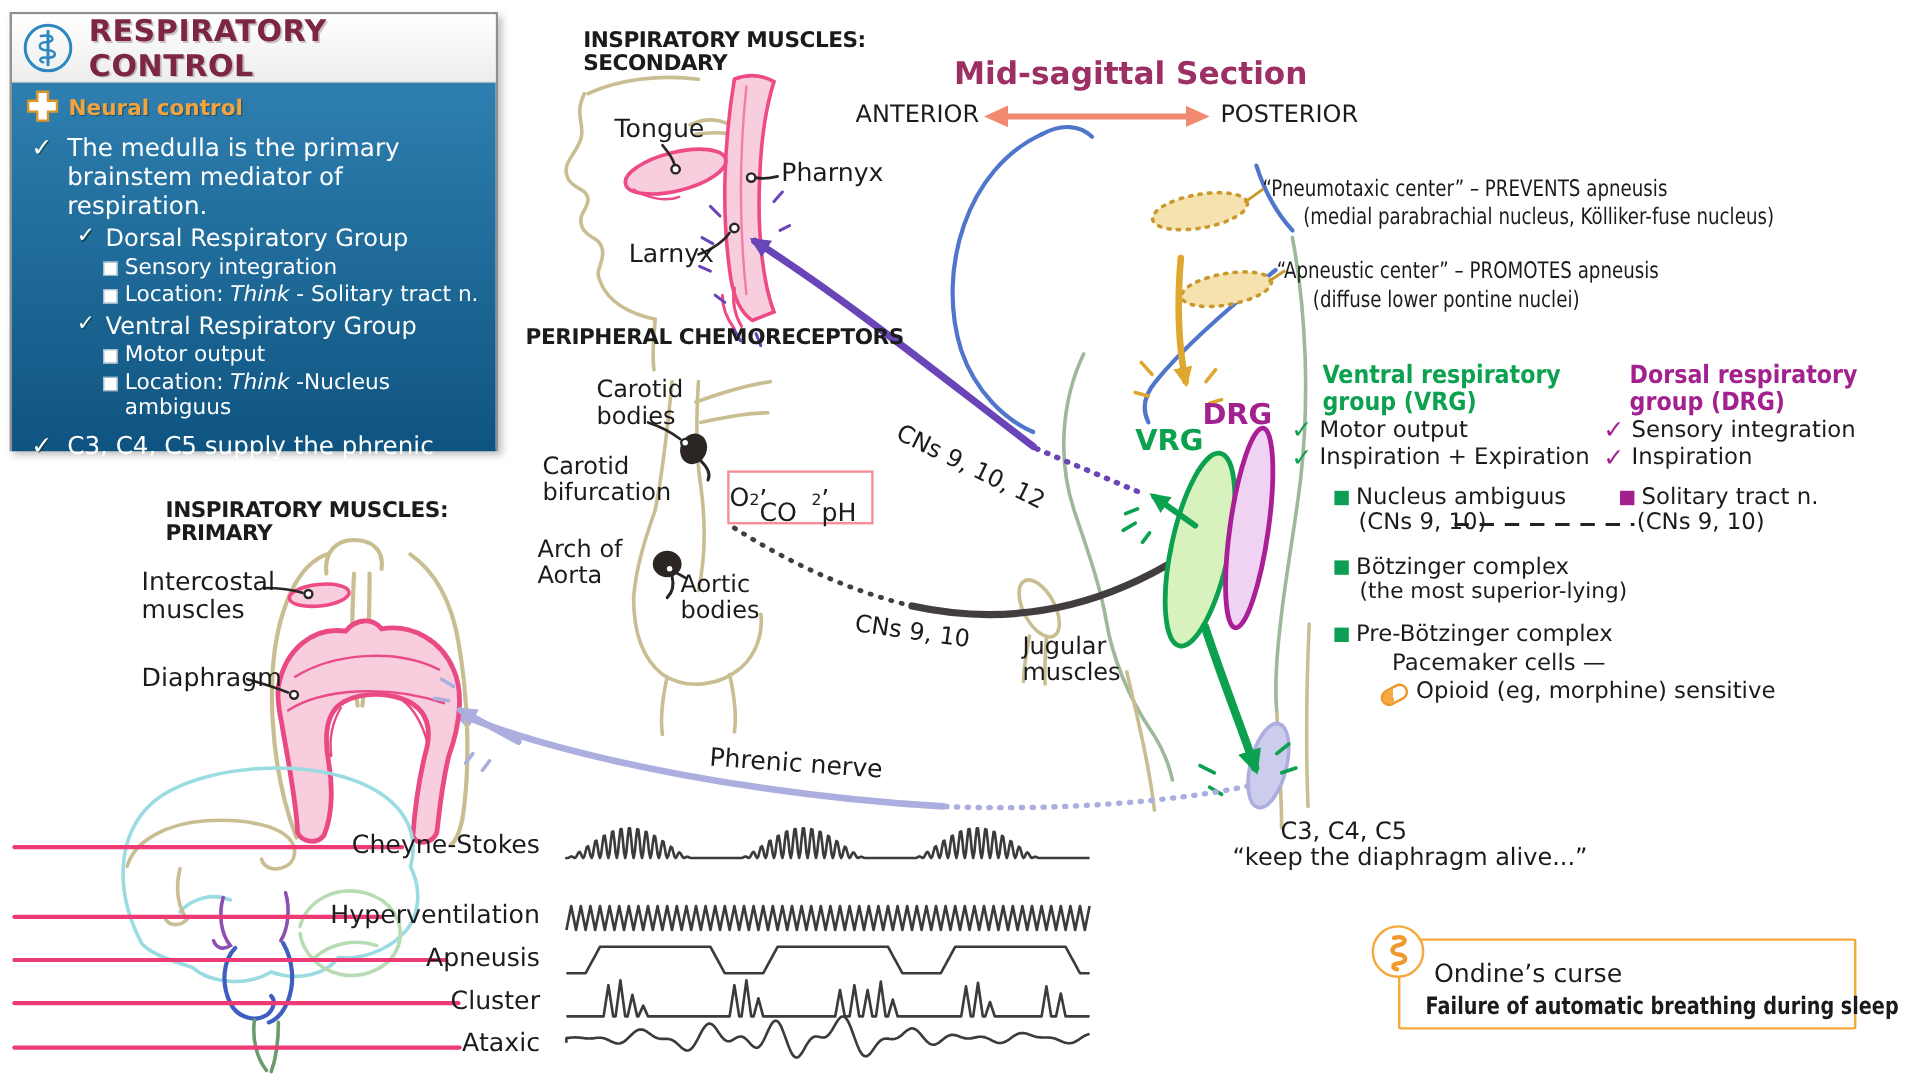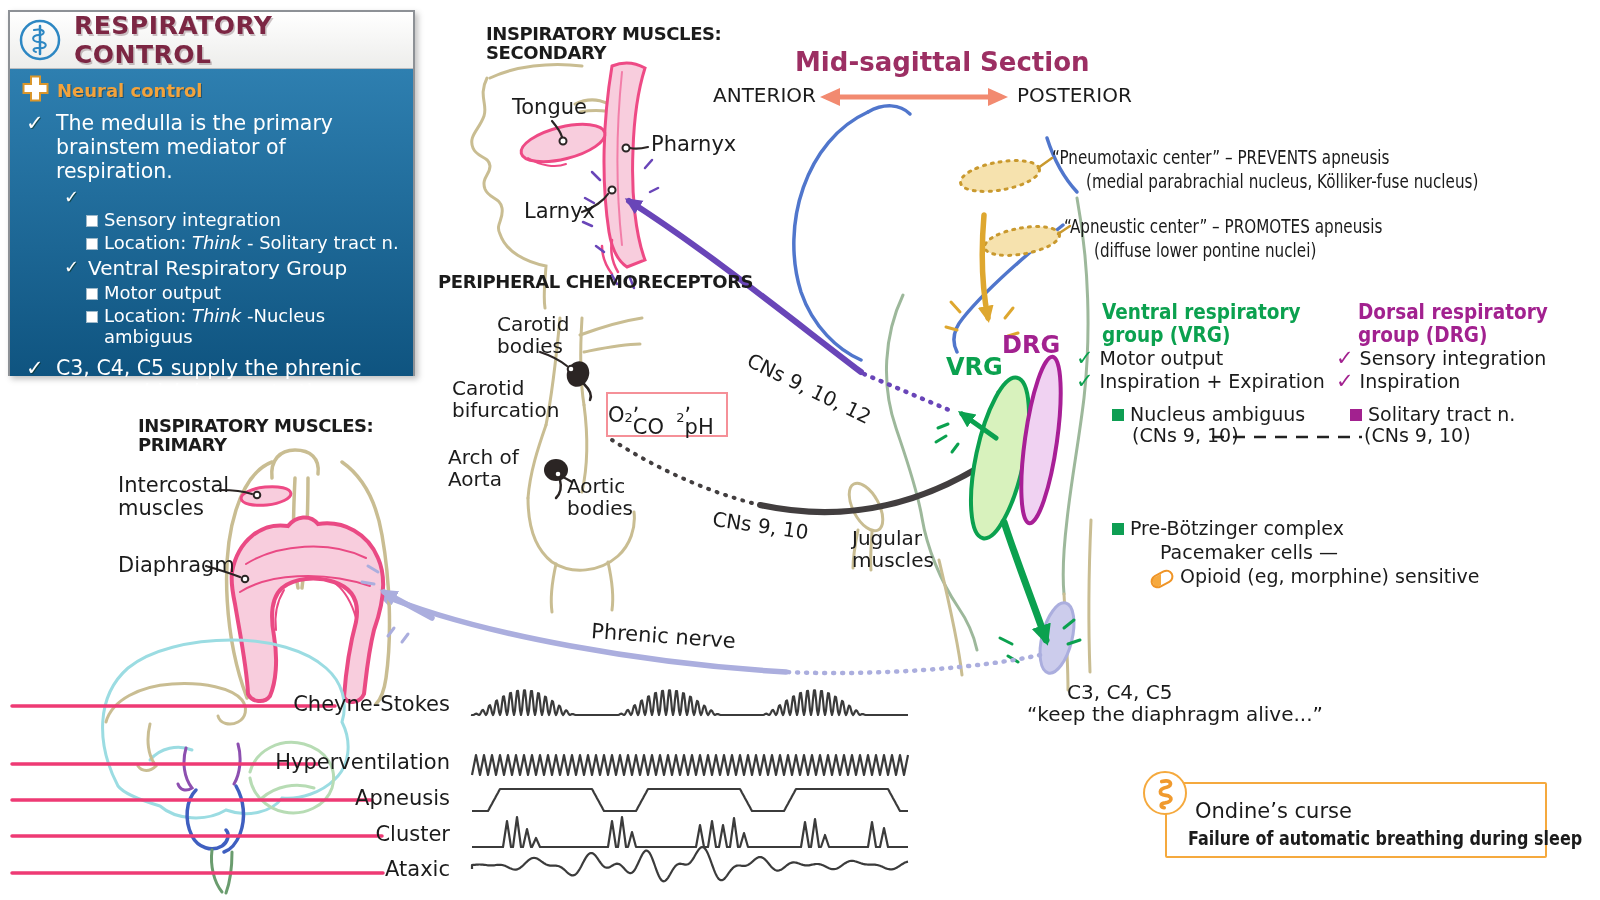--- a/index.html
+++ b/index.html
@@ -289,20 +289,21 @@
         </span>
         <span class="nc-title">Neural control</span>
       </div>
       <div class="b-row l1">
         <span class="chk chk1">✓</span>
         <div class="it"><span>The medulla is the primary</span><br>
         <span>brainstem mediator of respiration.</span></div>
       </div>
       <div class="b-row l2">
         <span class="chk chk2">✓</span>
+          <span>Dorsal Respiratory Group</span>
       </div>
       <div class="b-row l3">
         <span class="wsq"></span>
           <span class="it">Sensory integration</span>
       </div>
       <div class="b-row l3">
         <span class="wsq"></span>
         <span><span>Location:</span>
         <i>Think</i>
         <span>- Solitary tract n.</span></span>
@@ -359,20 +360,27 @@
   </div>
   <div class="lbl row" style="left:1076px;top:371px">
     <span class="gchk">✓</span>
     <span class="it s19">Inspiration + Expiration</span>
   </div>
   <div class="lbl row" style="left:1112px;top:404px">
     <span class="gsq"></span>
     <div class="s19 two">
         <span>Nucleus ambiguus</span>
       <span style="margin-left:2px">(CNs 9, 10)</span>
+      </div>
+  </div>
+  <div class="lbl row" style="left:1112px;top:462px">
+    <span class="gsq"></span>
+    <div class="s19 two">
+        <span>Bötzinger complex</span>
+      <span class="it s18" style="margin-left:3px">(the most superior-lying)</span>
       </div>
   </div>
   <div class="lbl row" style="left:1112px;top:518px">
     <span class="gsq"></span>
     <span class="s19">Pre-Bötzinger complex</span>
   </div>
   <div class="lbl it s19" style="left:1160px;top:542px">Pacemaker cells —</div>
   <div class="lbl row" style="left:1150px;top:566px">
     <span class="pill"></span>
     <span class="it s19">Opioid (eg, morphine) sensitive</span>

